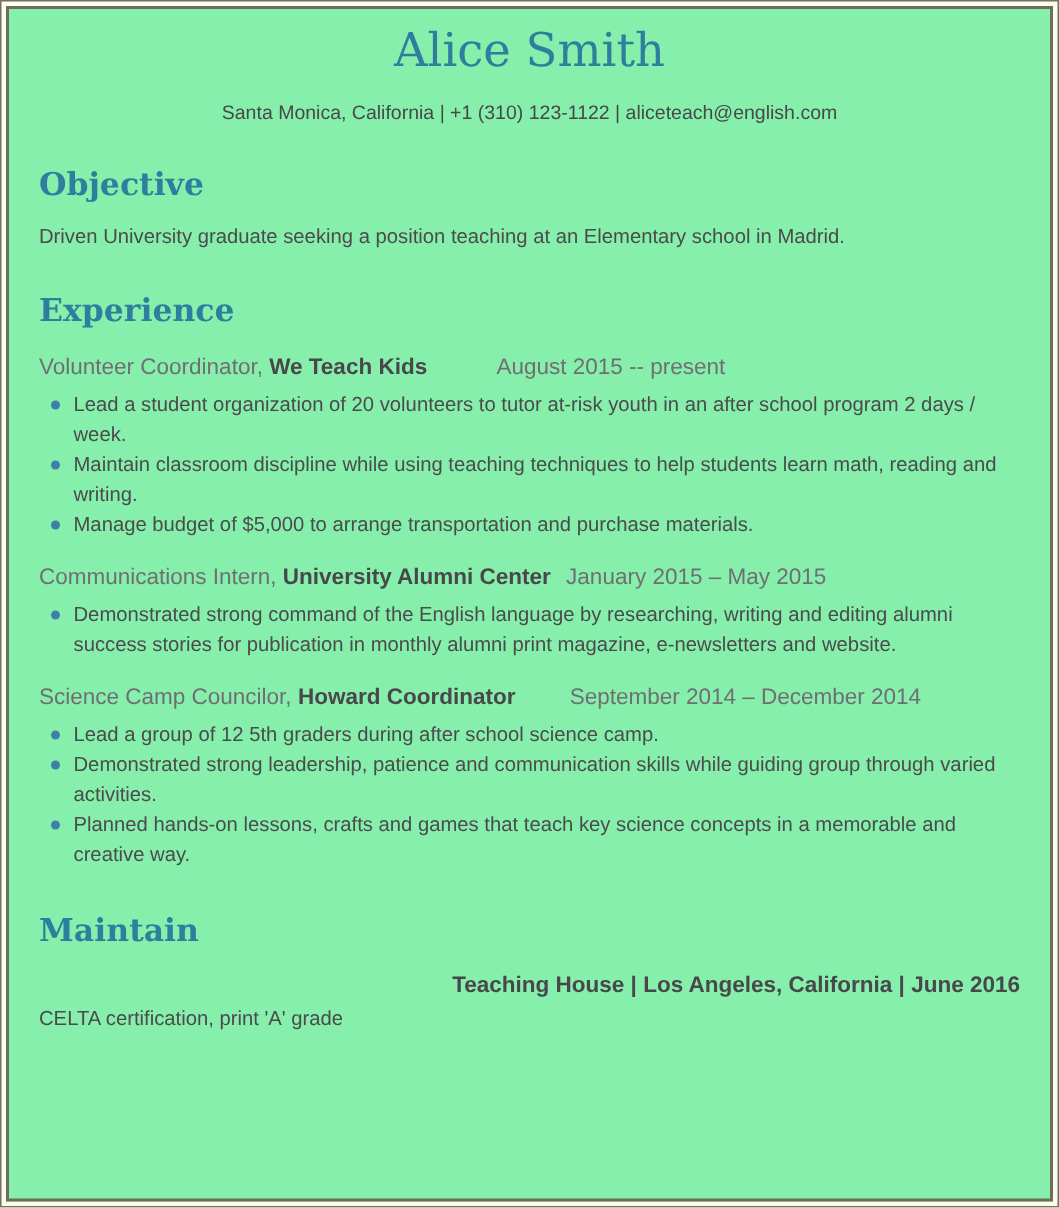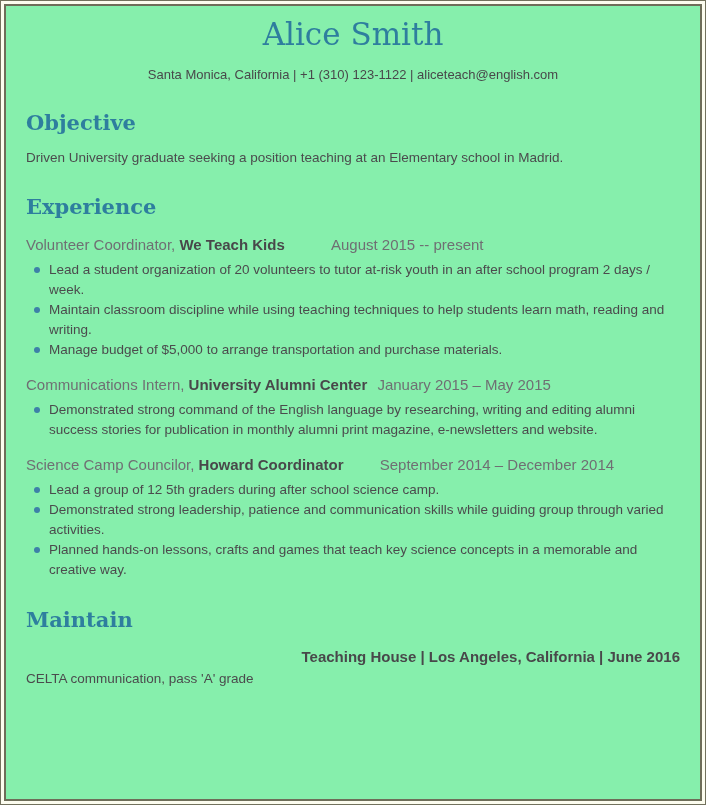--- a/index.html
+++ b/index.html
@@ -153,19 +153,19 @@
           <li><span class="bullet-dot"></span><span>Planned hands-on lessons, crafts and games that teach key science concepts in a memorable and creative way.</span></li>
         </ul>
       </div>
     </div>
 
     <div class="section">
       <h2 class="section-heading">Maintain</h2>
 
       <div class="edu-entry">
         <div class="edu-title">Teaching House | Los Angeles, California | June 2016</div>
-        <div class="edu-detail">CELTA communication, pass 'A' grade</div>
+        <div class="edu-detail">CELTA certification, print 'A' grade</div>
       </div>
 
     </div>
 
   </div>
 </div>
 
 </body></html>

